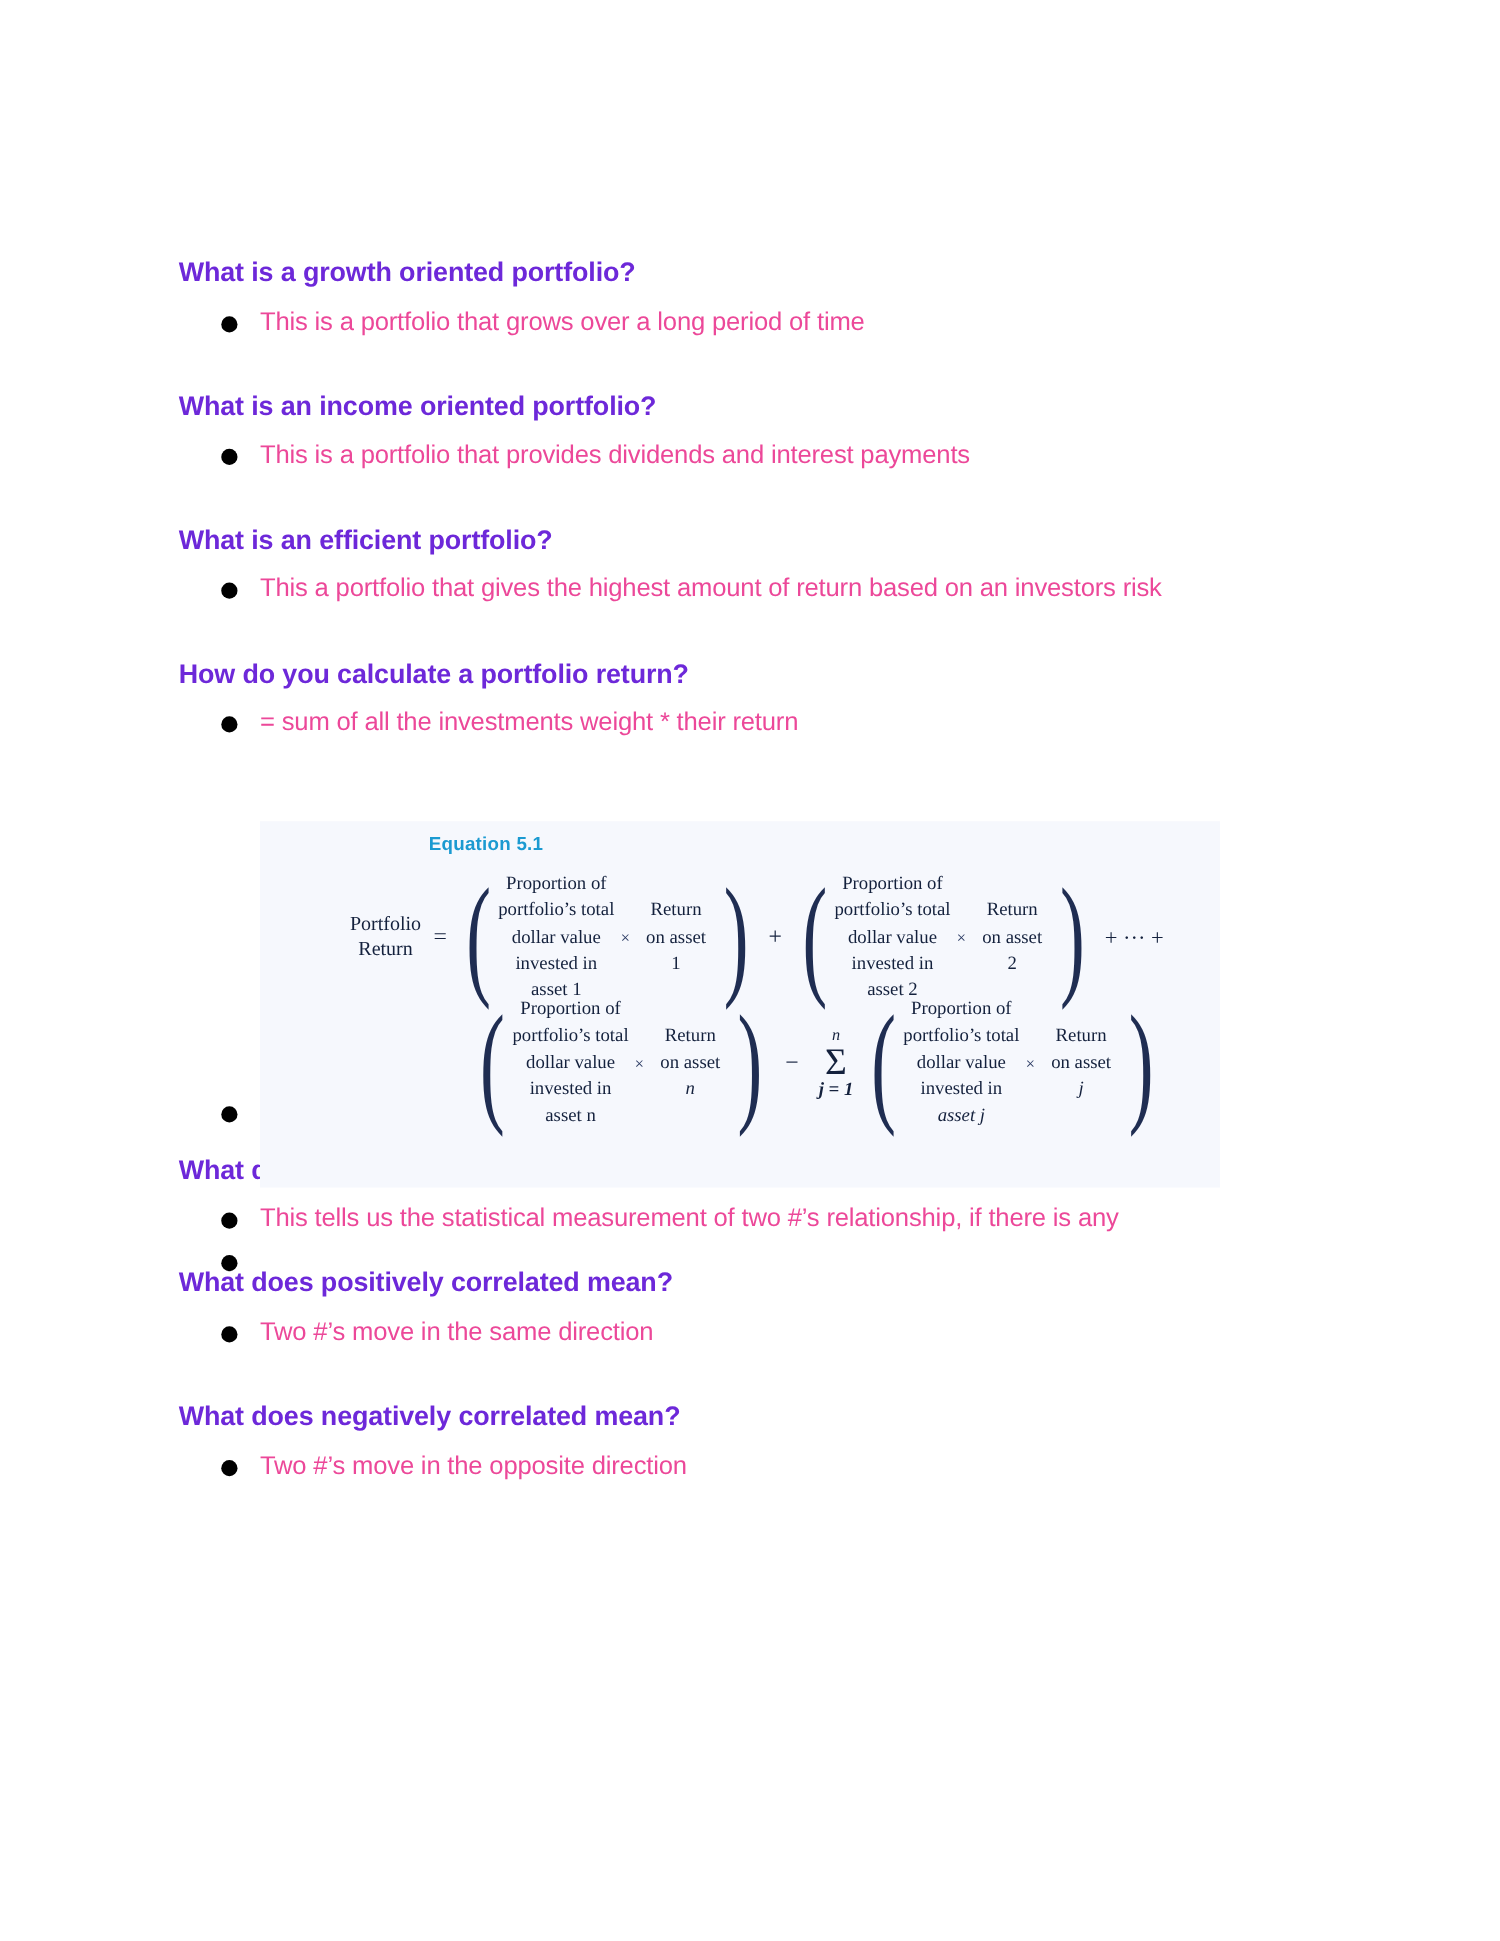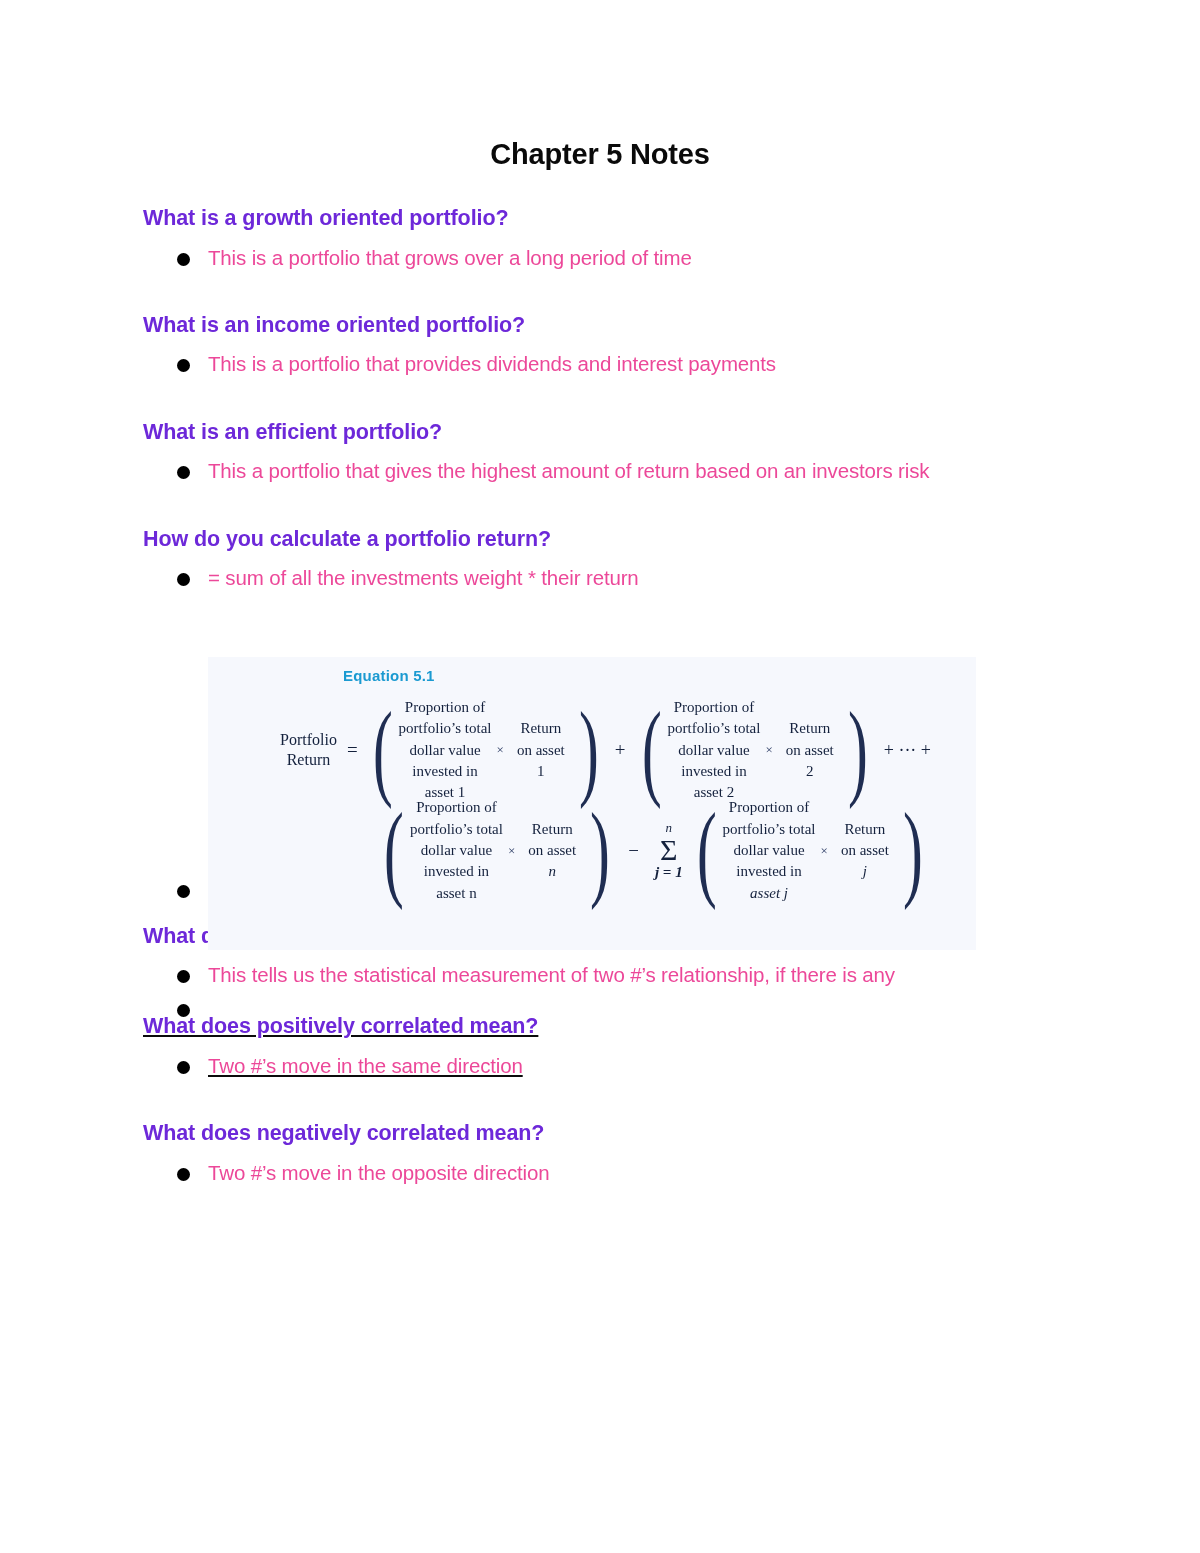--- a/index.html
+++ b/index.html
@@ -205,21 +205,20 @@
   .sigma-sym { font-size: 30px; line-height: 1; }
   .sigma-bot { font-size: 15px; font-style: italic; font-weight: bold; }
 
   .italic { font-style: italic; }
 </style>
 </head>
 <body>
 
 <div class="page">
 
-  <div class="doc-title">Chapter 5 Notes</div>
 
   <div class="content">
 
     <div class="qa-block gap-lg">
       <div class="qa-heading">What is a growth oriented portfolio?</div>
       <ul class="bullet-list">
         <li class="bullet-item">
           <span class="dot"></span>
           <span>This is a portfolio that grows over a long period of time</span>
         </li>
@@ -266,21 +265,21 @@
         <li class="bullet-item">
           <span class="dot"></span>
           <span>This tells us the statistical measurement of two #’s relationship, if there is any</span>
         </li>
         <li class="bullet-item">
           <span class="dot"></span>
         </li>
       </ul>
     </div>
 
-    <div class="qa-block gap-lg" style="margin-top:22px;text-decoration:underline;">
+    <div class="qa-block gap-lg" style="margin-top:22px;">
       <div class="qa-heading">What does positively correlated mean?</div>
       <ul class="bullet-list">
         <li class="bullet-item">
           <span class="dot"></span>
           <span>Two #’s move in the same direction</span>
         </li>
       </ul>
     </div>
 
     <div class="qa-block">

